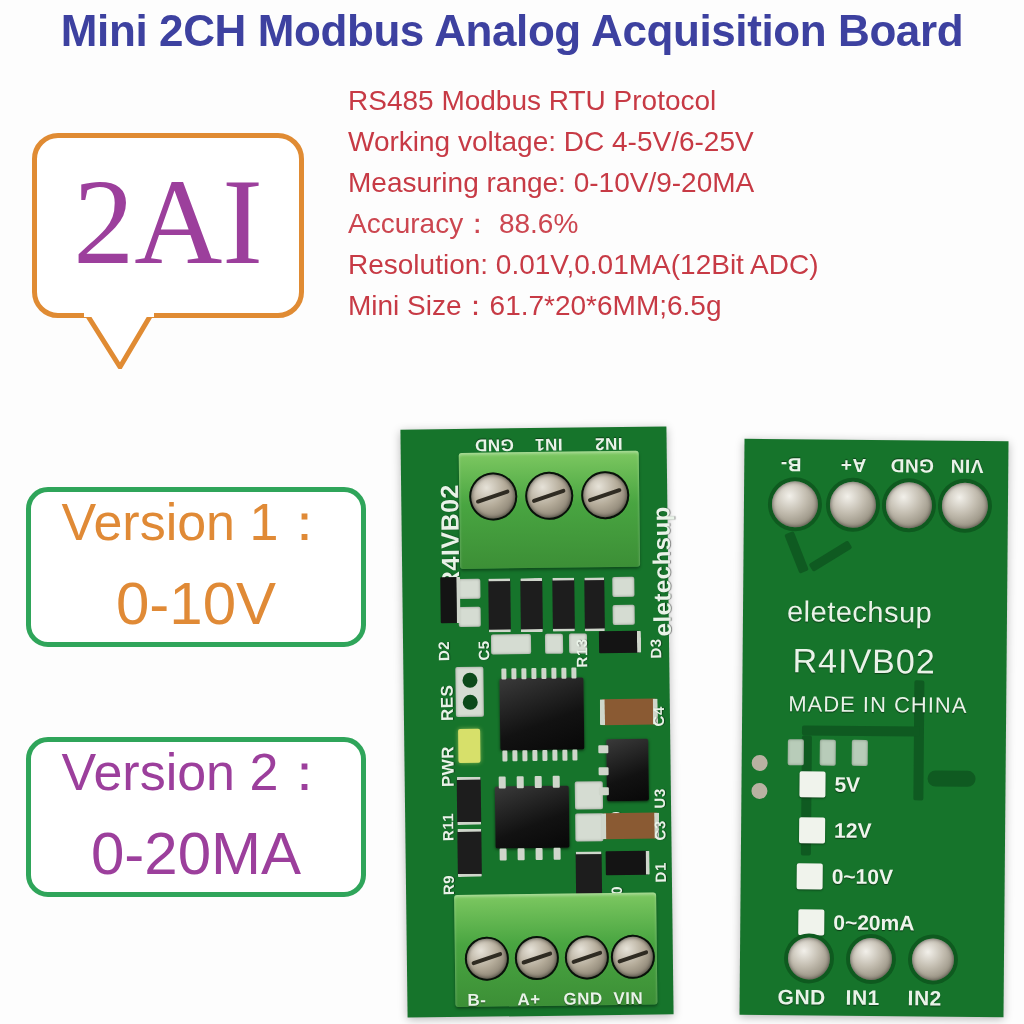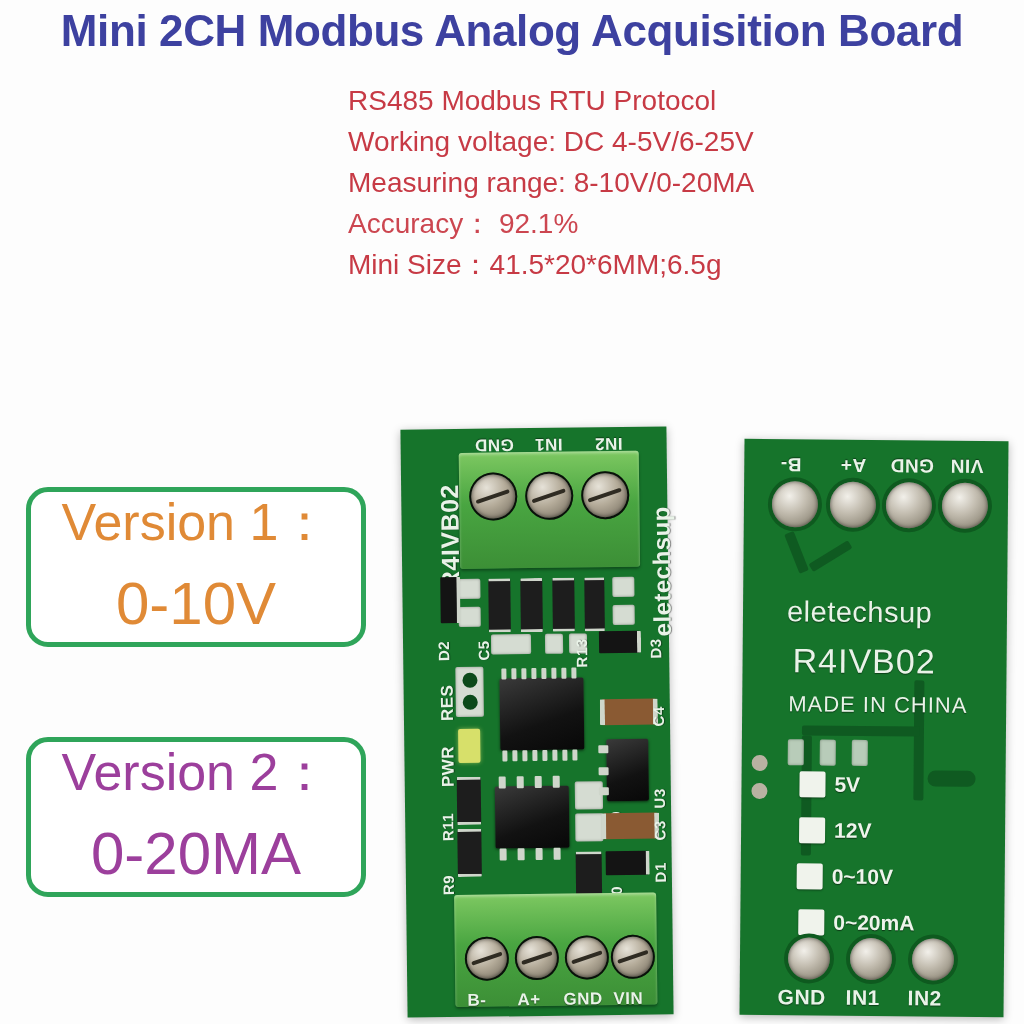--- a/index.html
+++ b/index.html
@@ -103,27 +103,37 @@
   .checklabel{font-size:21px;font-weight:700;color:#eef5ec;
     text-shadow:0 1px 1px rgba(0,0,0,.5);white-space:nowrap;}
 </style>
 </head>
 <body>
 
 <div class="stage">
 
   <div id="product-title">Mini 2CH Modbus Analog Acquisition Board</div>
 
+  <div id="ai-badge">
+    <div class="bubble">
+      <span class="label">2AI</span>
+    </div>
+    <svg class="tail" viewBox="0 0 70 58">
+      <path d="M2 2 L68 2 L36 56 Z" fill="#fff" stroke="#e08b33" stroke-width="5" stroke-linejoin="round"></path>
+      <rect x="0" y="0" width="70" height="6" fill="#fff"></rect>
+    </svg>
+  </div>
 
   <div id="spec-list">
     <div class="spec-line">RS485 Modbus RTU Protocol</div>
     <div class="spec-line">Working voltage: DC 4-5V/6-25V</div>
-    <div class="spec-line">Measuring range: 8-10V/0-20MA</div>
-    <div class="spec-line soft">Accuracy： 92.1%</div>
-    <div class="spec-line">Mini Size：41.5*20*6MM;6.5g</div>
+    <div class="spec-line">Measuring range: 0-10V/9-20MA</div>
+    <div class="spec-line soft">Accuracy： 88.6%</div>
+    <div class="spec-line">Resolution: 0.01V,0.01MA(12Bit ADC)</div>
+    <div class="spec-line">Mini Size：61.7*20*6MM;6.5g</div>
   </div>
 
   <div class="version-card" id="version-card-1">
     <div class="v-head">Version 1：</div>
     <div class="v-val">0-10V</div>
   </div>
 
   <div class="version-card" id="version-card-2">
     <div class="v-head">Version 2：</div>
     <div class="v-val">0-20MA</div>

